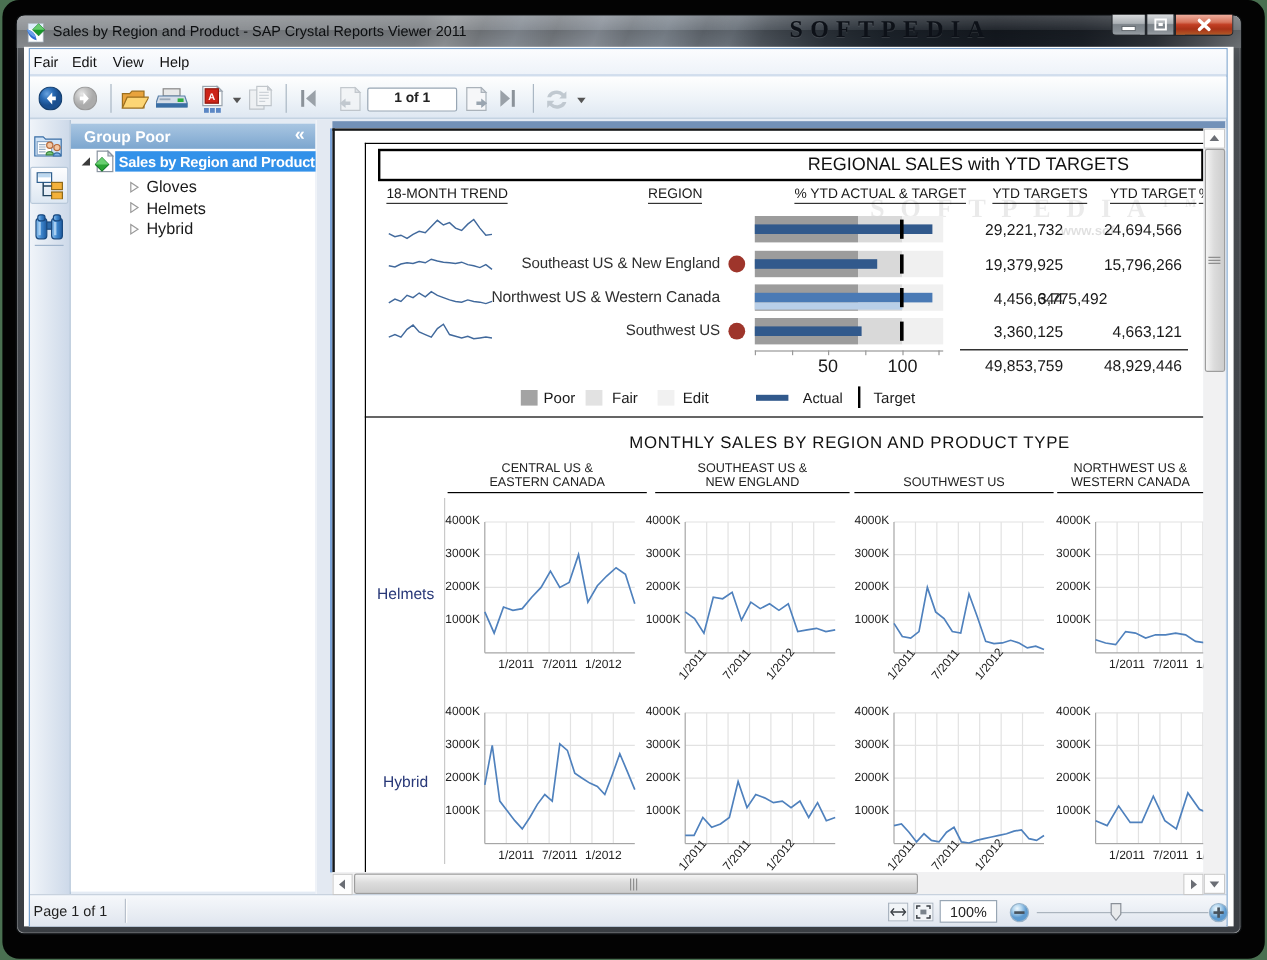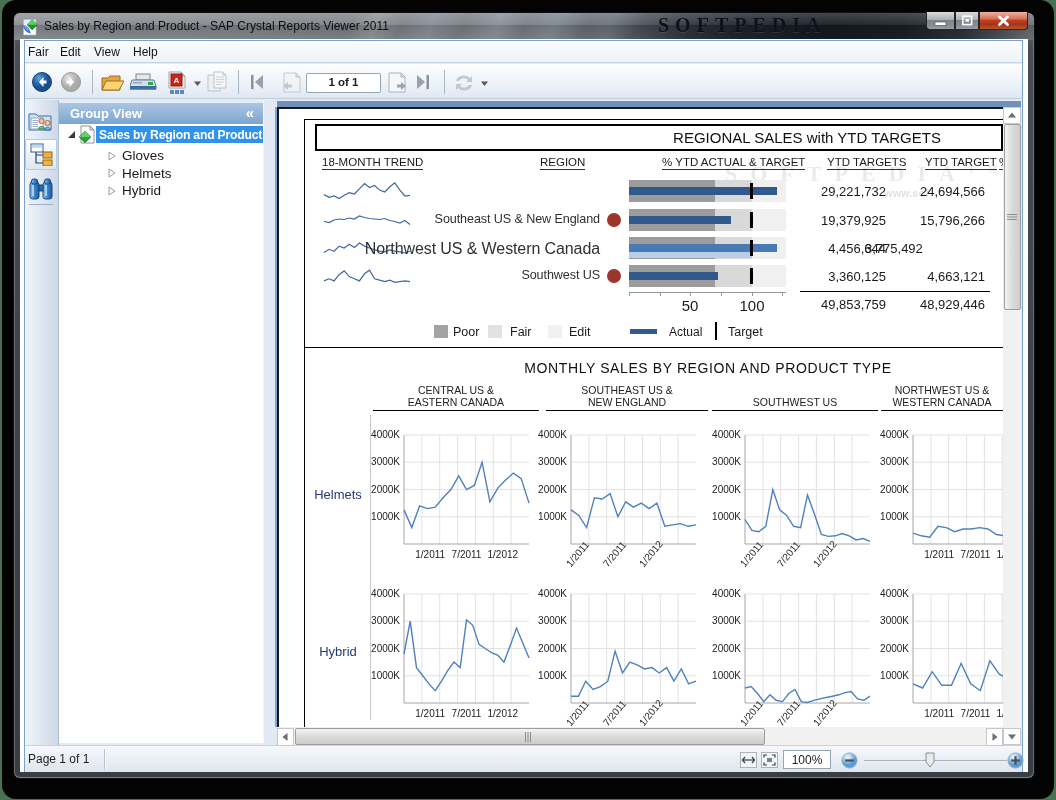--- a/index.html
+++ b/index.html
@@ -86,21 +86,21 @@
 <div id="menubar" class="abs">
   <span style="left:3px;">Fair</span>
   <span style="left:35px;">Edit</span>
   <span style="left:69px;">View</span>
   <span style="left:108px;">Help</span>
 </div>
 <div id="toolbar" class="abs"></div>
 <div id="sidebar" class="abs"></div>
 <div id="gtpanel" class="abs"></div>
 <div id="gthead" class="abs">
-    <span style="position:absolute;left:11px;top:3px;">Group View</span>
+    <span style="position:absolute;left:11px;top:3px;">Group Poor</span>
     <span style="position:absolute;right:9px;top:1px;font-size:15px;font-weight:bold;">«</span>
   </div>
 <div id="splitter" class="abs"></div>
 <div id="vptop" class="abs"></div>
 <div id="page" class="abs">
 <div class="abs" style="left:27px;top:12px;width:699px;height:1px;background:#000;"></div>
 <div class="abs" style="left:26.5px;top:12px;width:1.8px;height:608px;background:#000;"></div>
 <div class="abs" style="left:38px;top:17px;width:688px;height:27px;border:2px solid #000;"></div>
 <div class="abs rt" style="left:330px;top:22px;width:400px;text-align:center;font-size:15px;color:#111;">REGIONAL SALES with YTD TARGETS</div>
 <div class="abs rt" style="left:45px;top:49px;font-size:11.5px;border-bottom:1px solid #333;padding-bottom:1px;">18-MONTH TREND</div>
@@ -117,21 +117,21 @@
 <svg class="abs" style="left:46px;top:102.5px;" width="88" height="20">
       <polyline points="1.0,11.5 6.1,12.5 11.1,10.0 16.2,9.0 21.2,9.5 26.3,8.0 31.4,9.0 36.4,6.0 41.5,7.5 46.5,8.5 51.6,9.0 56.6,9.5 61.7,8.5 66.8,10.5 71.8,11.5 76.9,13.0 81.9,10.5 87.0,14.5" fill="none" stroke="#41699c" stroke-width="1.2"></polyline>
     </svg>
 <svg class="abs" style="left:46px;top:130.5px;" width="88" height="20">
       <polyline points="1.0,14.4 6.1,11.3 11.1,13.2 16.2,8.1 21.2,10.0 26.3,6.2 31.4,9.4 36.4,5.0 41.5,8.1 46.5,10.0 51.6,11.9 56.6,13.2 61.7,13.8 66.8,11.9 71.8,13.2 76.9,13.8 81.9,15.0 87.0,13.2" fill="none" stroke="#41699c" stroke-width="1.2"></polyline>
     </svg>
 <svg class="abs" style="left:46px;top:159.0px;" width="88" height="20">
       <polyline points="1.0,14.9 6.1,12.8 11.1,14.9 16.2,8.5 21.2,4.9 26.3,10.6 31.4,12.8 36.4,14.9 41.5,7.8 46.5,4.2 51.6,12.8 56.6,14.2 61.7,15.6 66.8,14.2 71.8,16.3 76.9,15.6 81.9,14.9 87.0,15.6" fill="none" stroke="#41699c" stroke-width="1.2"></polyline>
     </svg>
 <div class="abs rt" style="left:63px;top:104.5px;width:260px;text-align:right;font-size:12.6px;color:#303030;letter-spacing:-0.1px;">Southeast US &amp; New England</div>
-<div class="abs rt" style="left:63px;top:132.5px;width:260px;text-align:right;font-size:16px;color:#303030;letter-spacing:-0.1px;">Northwest US &amp; Western Canada</div>
+<div class="abs rt" style="left:63px;top:132.5px;width:260px;text-align:right;font-size:13px;color:#303030;letter-spacing:-0.1px;">Northwest US &amp; Western Canada</div>
 <div class="abs rt" style="left:63px;top:161.0px;width:260px;text-align:right;font-size:12.6px;color:#303030;letter-spacing:-0.1px;">Southwest US</div>
 <div class="abs" style="left:330px;top:105.5px;width:14px;height:14px;border-radius:50%;background:#9e352b;"></div>
 <div class="abs" style="left:330px;top:162.0px;width:14px;height:14px;border-radius:50%;background:#9e352b;"></div>
 <div class="abs" style="left:352.0px;top:73.0px;width:85.8px;height:22px;background:#9c9c9c;"></div>
 <div class="abs" style="left:437.8px;top:73.0px;width:36.8px;height:22px;background:#d9d9d9;"></div>
 <div class="abs" style="left:474.5px;top:73.0px;width:34.9px;height:22px;background:#f0f0f0;"></div>
 <div class="abs" style="left:352.0px;top:80.0px;width:148.2px;height:8px;background:#31598c;"></div>
 <div class="abs" style="left:473.0px;top:76.0px;width:3px;height:16px;background:#000;"></div>
 <div class="abs" style="left:352.0px;top:101.5px;width:85.8px;height:22px;background:#9c9c9c;"></div>
 <div class="abs" style="left:437.8px;top:101.5px;width:36.8px;height:22px;background:#d9d9d9;"></div>

